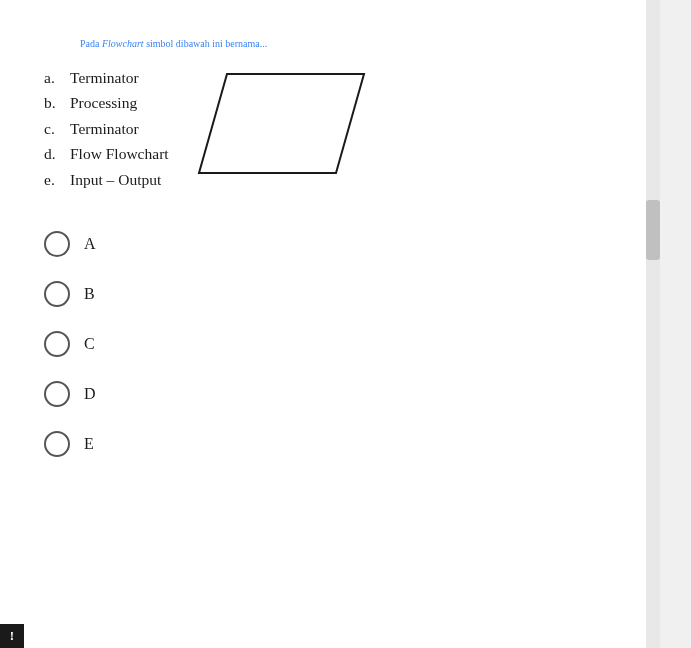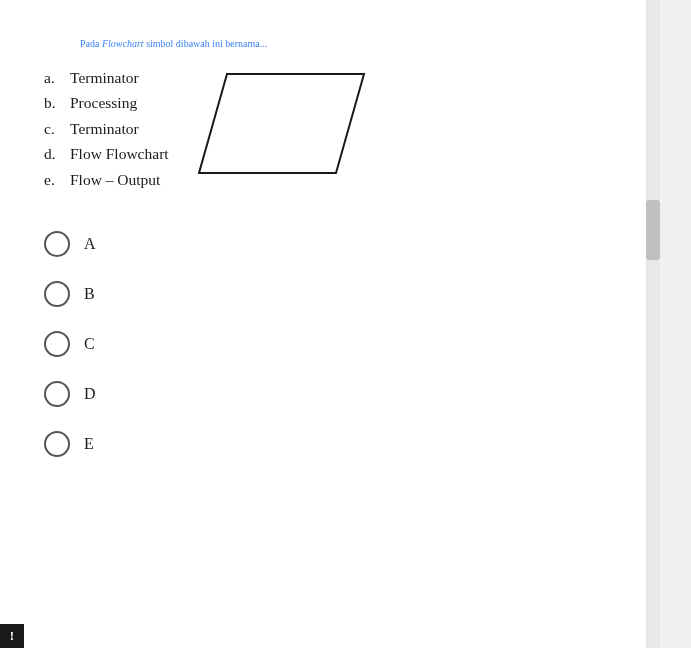--- a/index.html
+++ b/index.html
@@ -162,21 +162,21 @@
       <li>
         <span class="option-letter">c.</span>
         <span>Terminator</span>
       </li>
       <li>
         <span class="option-letter">d.</span>
         <span>Flow Flowchart</span>
       </li>
       <li>
         <span class="option-letter">e.</span>
-        <span>Flow – Output</span>
+        <span>Input – Output</span>
       </li>
     </ul>
 
     <div class="parallelogram-container">
       <svg class="parallelogram-svg" width="185" height="115" viewBox="0 0 185 115" xmlns="http://www.w3.org/2000/svg">
         <polygon points="38,8 175,8 147,107 10,107" fill="none" stroke="#1a1a1a" stroke-width="2"></polygon>
       </svg>
     </div>
   </div>
 

